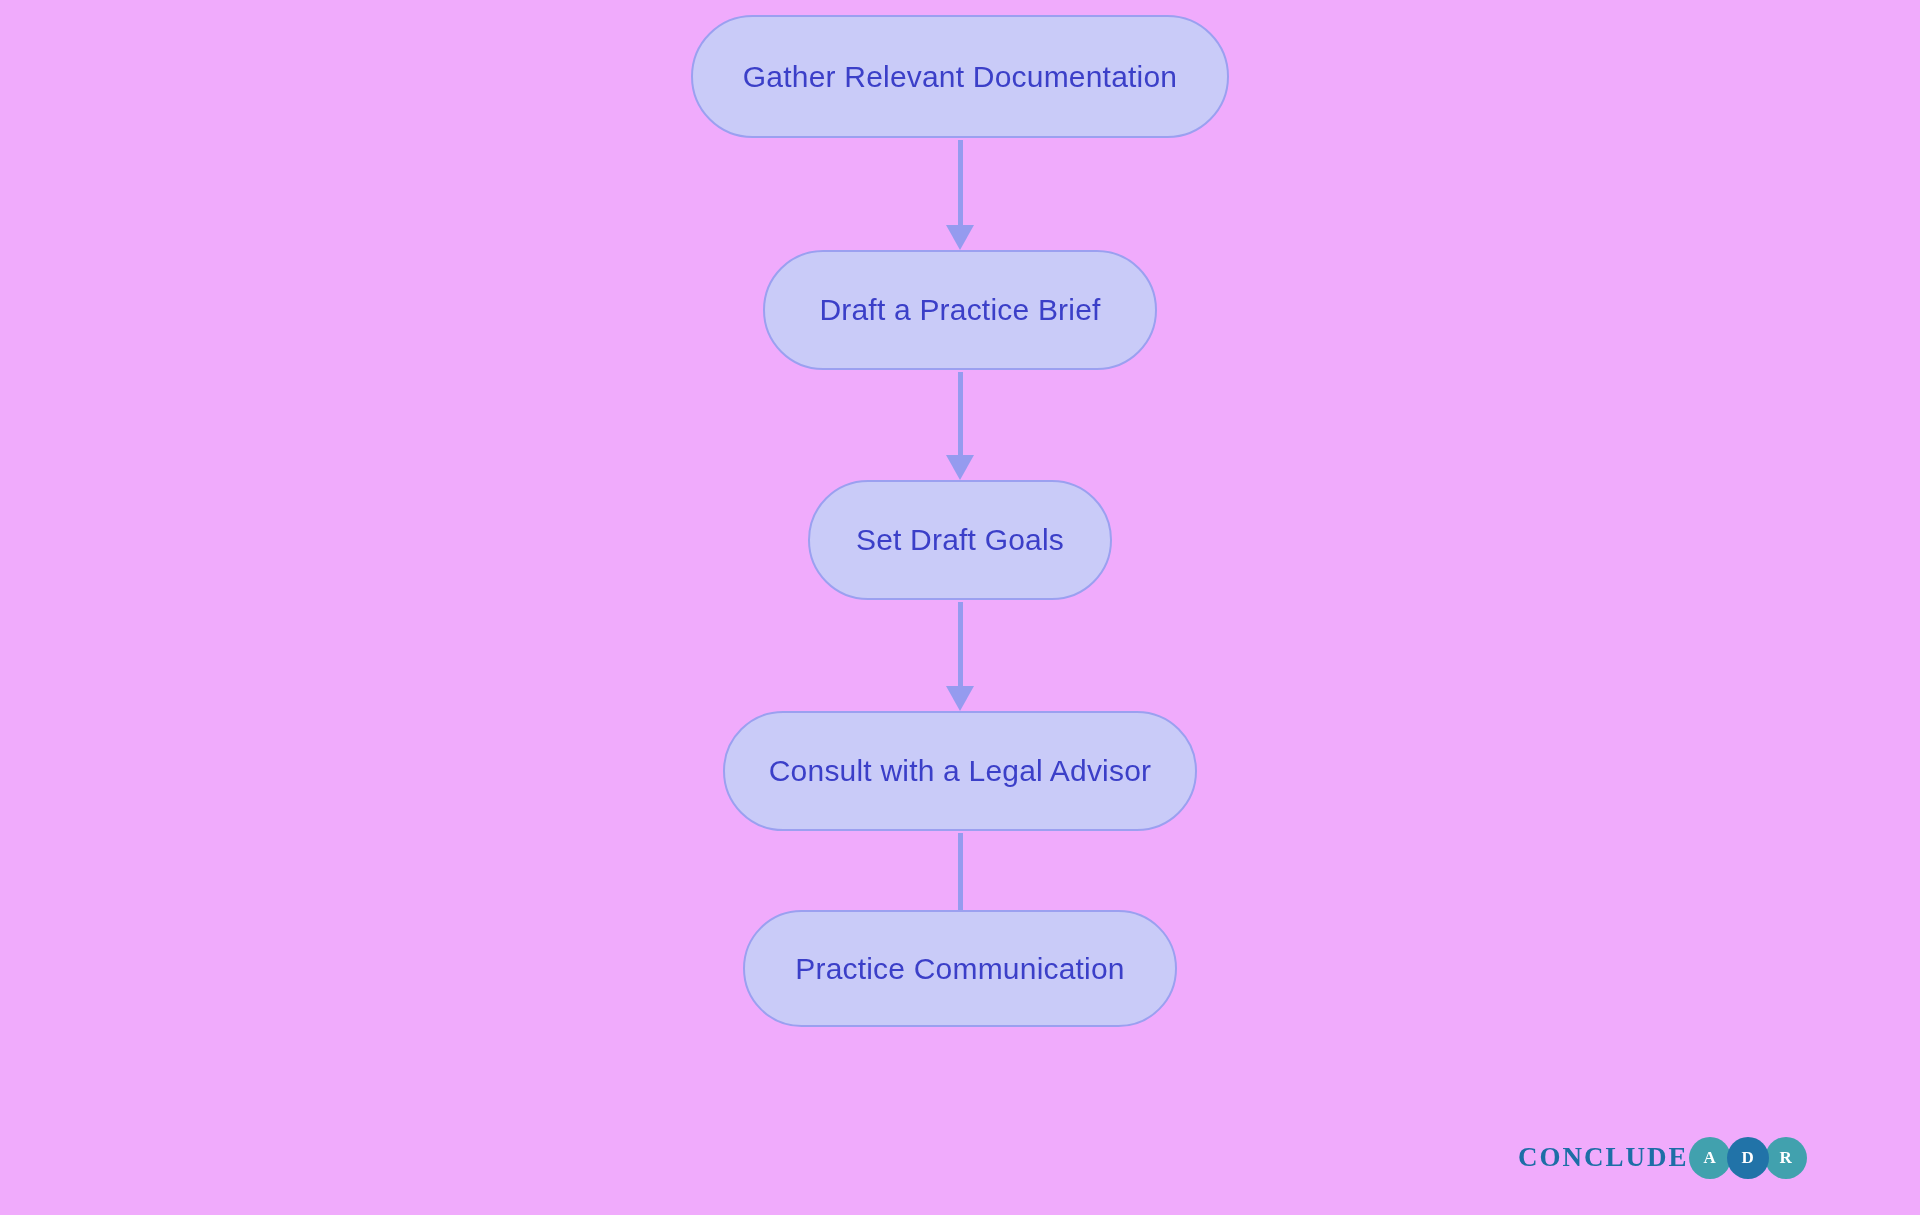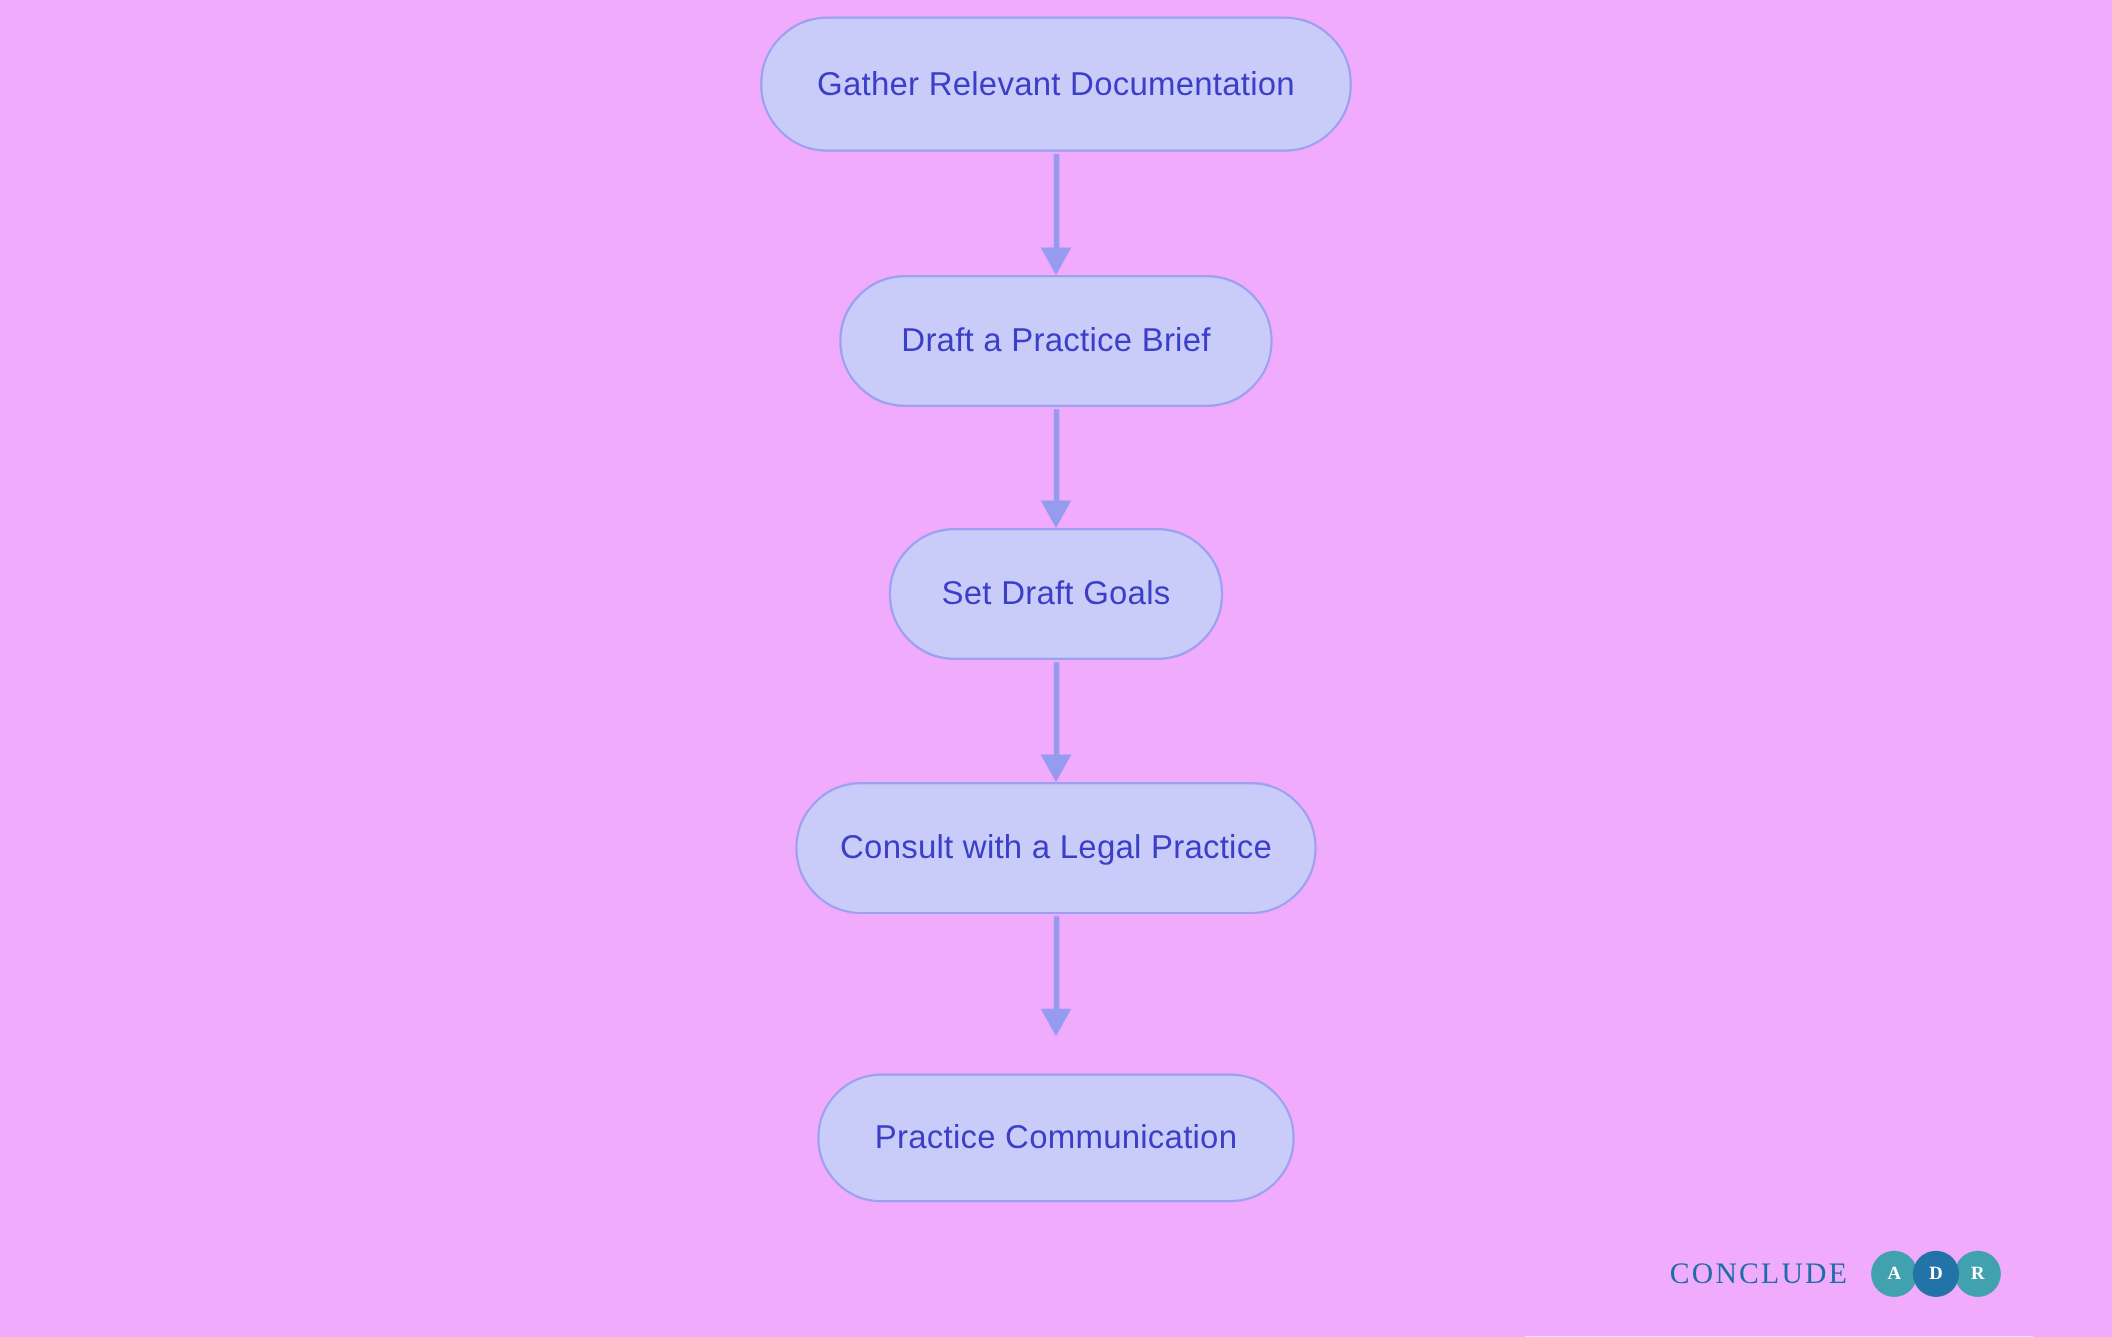--- a/index.html
+++ b/index.html
@@ -27,21 +27,21 @@
     justify-content: center;
     color: #3b3fc8;
     font-size: 30px;
     letter-spacing: 0.2px;
     white-space: nowrap;
   }
   .node-1 { left: 691px; top: 15px;  width: 538px; height: 123px; }
   .node-2 { left: 763px; top: 250px; width: 394px; height: 120px; }
   .node-3 { left: 808px; top: 480px; width: 304px; height: 120px; }
   .node-4 { left: 723px; top: 711px; width: 474px; height: 120px; }
-  .node-5 { left: 743px; top: 976px; width: 434px; height: 117px; }
+  .node-5 { left: 743px; top: 910px; width: 434px; height: 117px; }
   
   .arrow {
     position: absolute;
     left: 946px;            
     width: 28px;
   }
   .arrow-1 { top: 140px; height: 110px; }
   .arrow-2 { top: 372px; height: 108px; }
   .arrow-3 { top: 602px; height: 109px; }
   .arrow-4 { top: 833px; height: 109px; }
@@ -67,25 +67,24 @@
   .logo {
     position: absolute;
     left: 1518px;
     top: 1135px;
     height: 45px;
     display: flex;
     align-items: center;
   }
   .wordmark {
     font-family: "Liberation Serif", serif;
-    font-weight: normal;
+    font-weight: bold;
     font-size: 27px;
     letter-spacing: 2px;
     color: #1d6ea6;
-    margin-right: 20px;
   }
   .badges {
     position: relative;
     width: 120px;
     height: 42px;
   }
   .badge {
     position: absolute;
     top: 0;
     width: 42px;
@@ -129,21 +128,21 @@
   <div class="node node-3">
     <span>Set Draft Goals</span>
   </div>
 
   <div class="arrow arrow-3">
     <div class="shaft"></div>
     <div class="head"></div>
   </div>
 
   <div class="node node-4">
-    <span>Consult with a Legal Practice</span>
+    <span>Consult with a Legal Advisor</span>
   </div>
 
   <div class="arrow arrow-4">
     <div class="shaft"></div>
     <div class="head"></div>
   </div>
 
   <div class="node node-5">
     <span>Practice Communication</span>
   </div>

